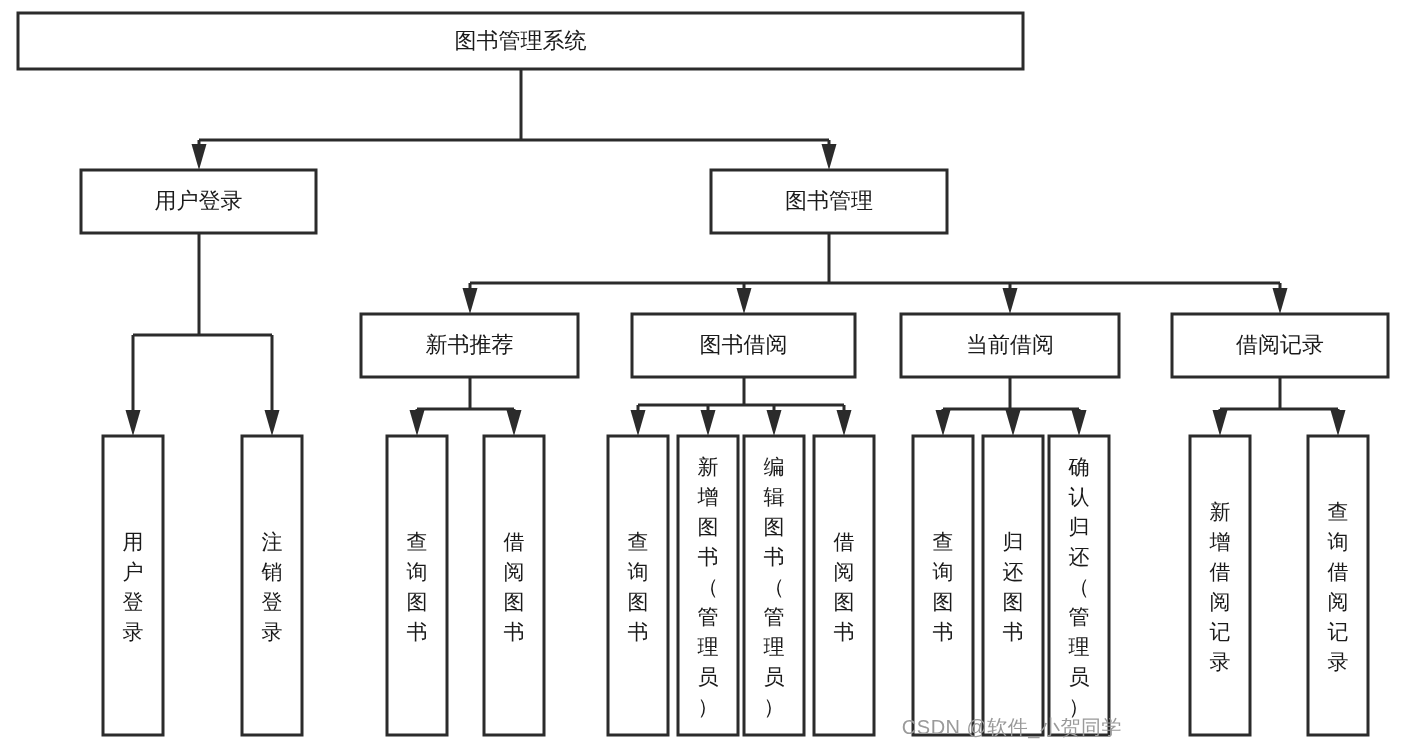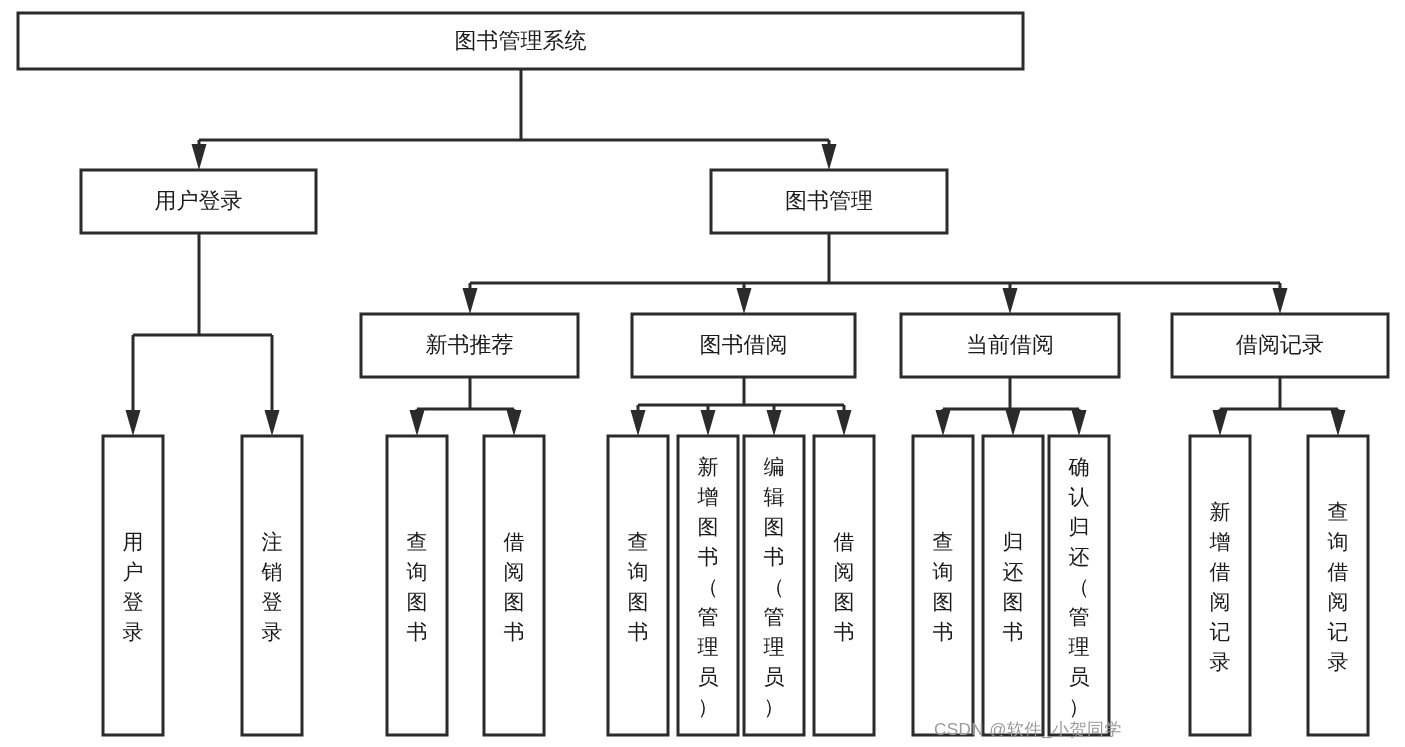--- a/index.html
+++ b/index.html
@@ -53,21 +53,21 @@
   }
   .arrow-head {
     fill: #2b2b2b;
     stroke: none;
   }
   .watermark {
     position: absolute;
     right: 8px;
     bottom: 6px;
     font-family: "Liberation Sans", "DejaVu Sans", sans-serif;
-    font-size: 17px;
+    font-size: 20px;
     color: #9a9a9a;
     white-space: nowrap;
     letter-spacing: 0.5px;
     user-select: none;
     margin-left: 16px;
   }
 </style>
 </head>
 <body>
 

